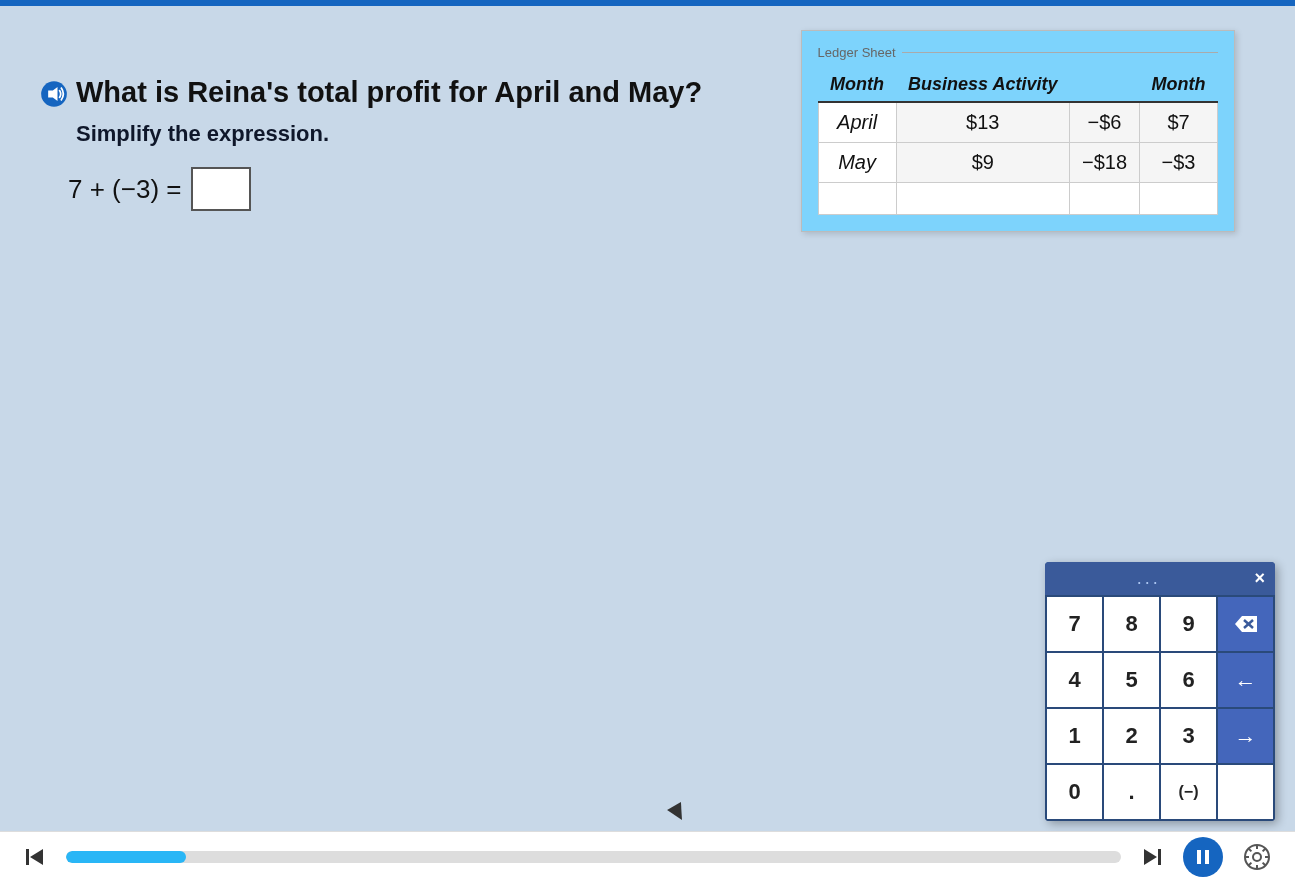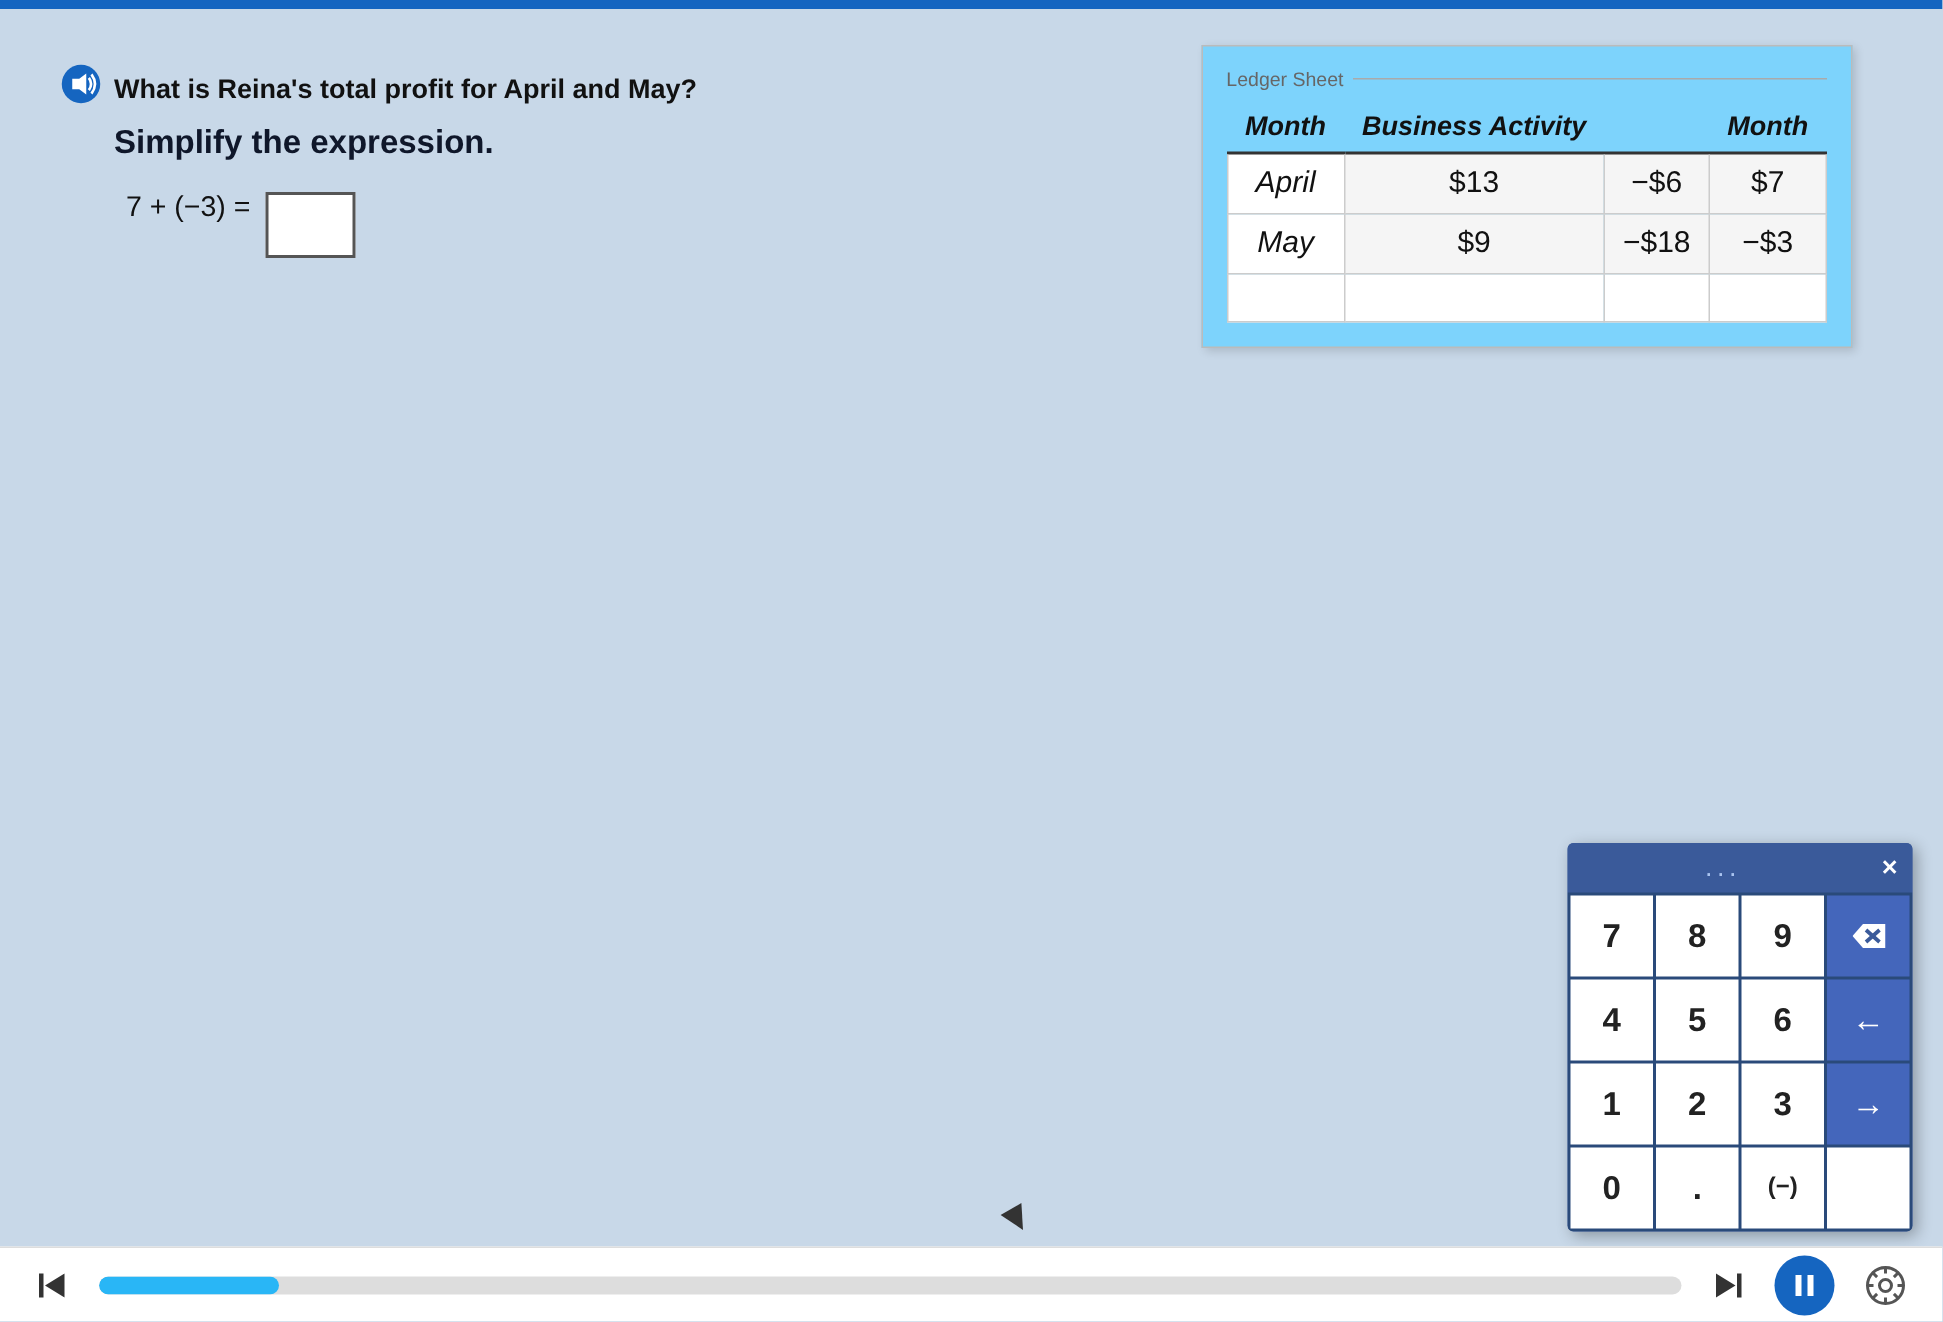--- a/index.html
+++ b/index.html
@@ -23,48 +23,50 @@
 
     
     .question-area {
       position: absolute;
       top: 40px;
       left: 40px;
     }
 
     .question-header {
       display: flex;
-      align-items: flex-end;
+      align-items: center;
       gap: 8px;
-      font-size: 18px;
+      font-size: 29px;
       font-weight: bold;
       color: #111;
       margin-bottom: 12px;
+      margin-top: 36px;
     }
 
     .speaker-icon {
       width: 28px;
       height: 28px;
       margin-top: 2px;
       flex-shrink: 0;
     }
 
     .question-subtext {
       font-size: 22px;
       font-weight: bold;
       color: #0f172a;
       margin-left: 36px;
       margin-bottom: 20px;
     }
 
     .equation-row {
       display: flex;
+      align-items: center;
       gap: 10px;
-      margin-left: 44px;
-      font-size: 19px;
+      margin-left: 28px;
+      font-size: 26px;
       color: #111;
     }
 
     .answer-box {
       width: 60px;
       height: 44px;
       border: 2px solid #555;
       background: white;
       display: inline-block;
     }

